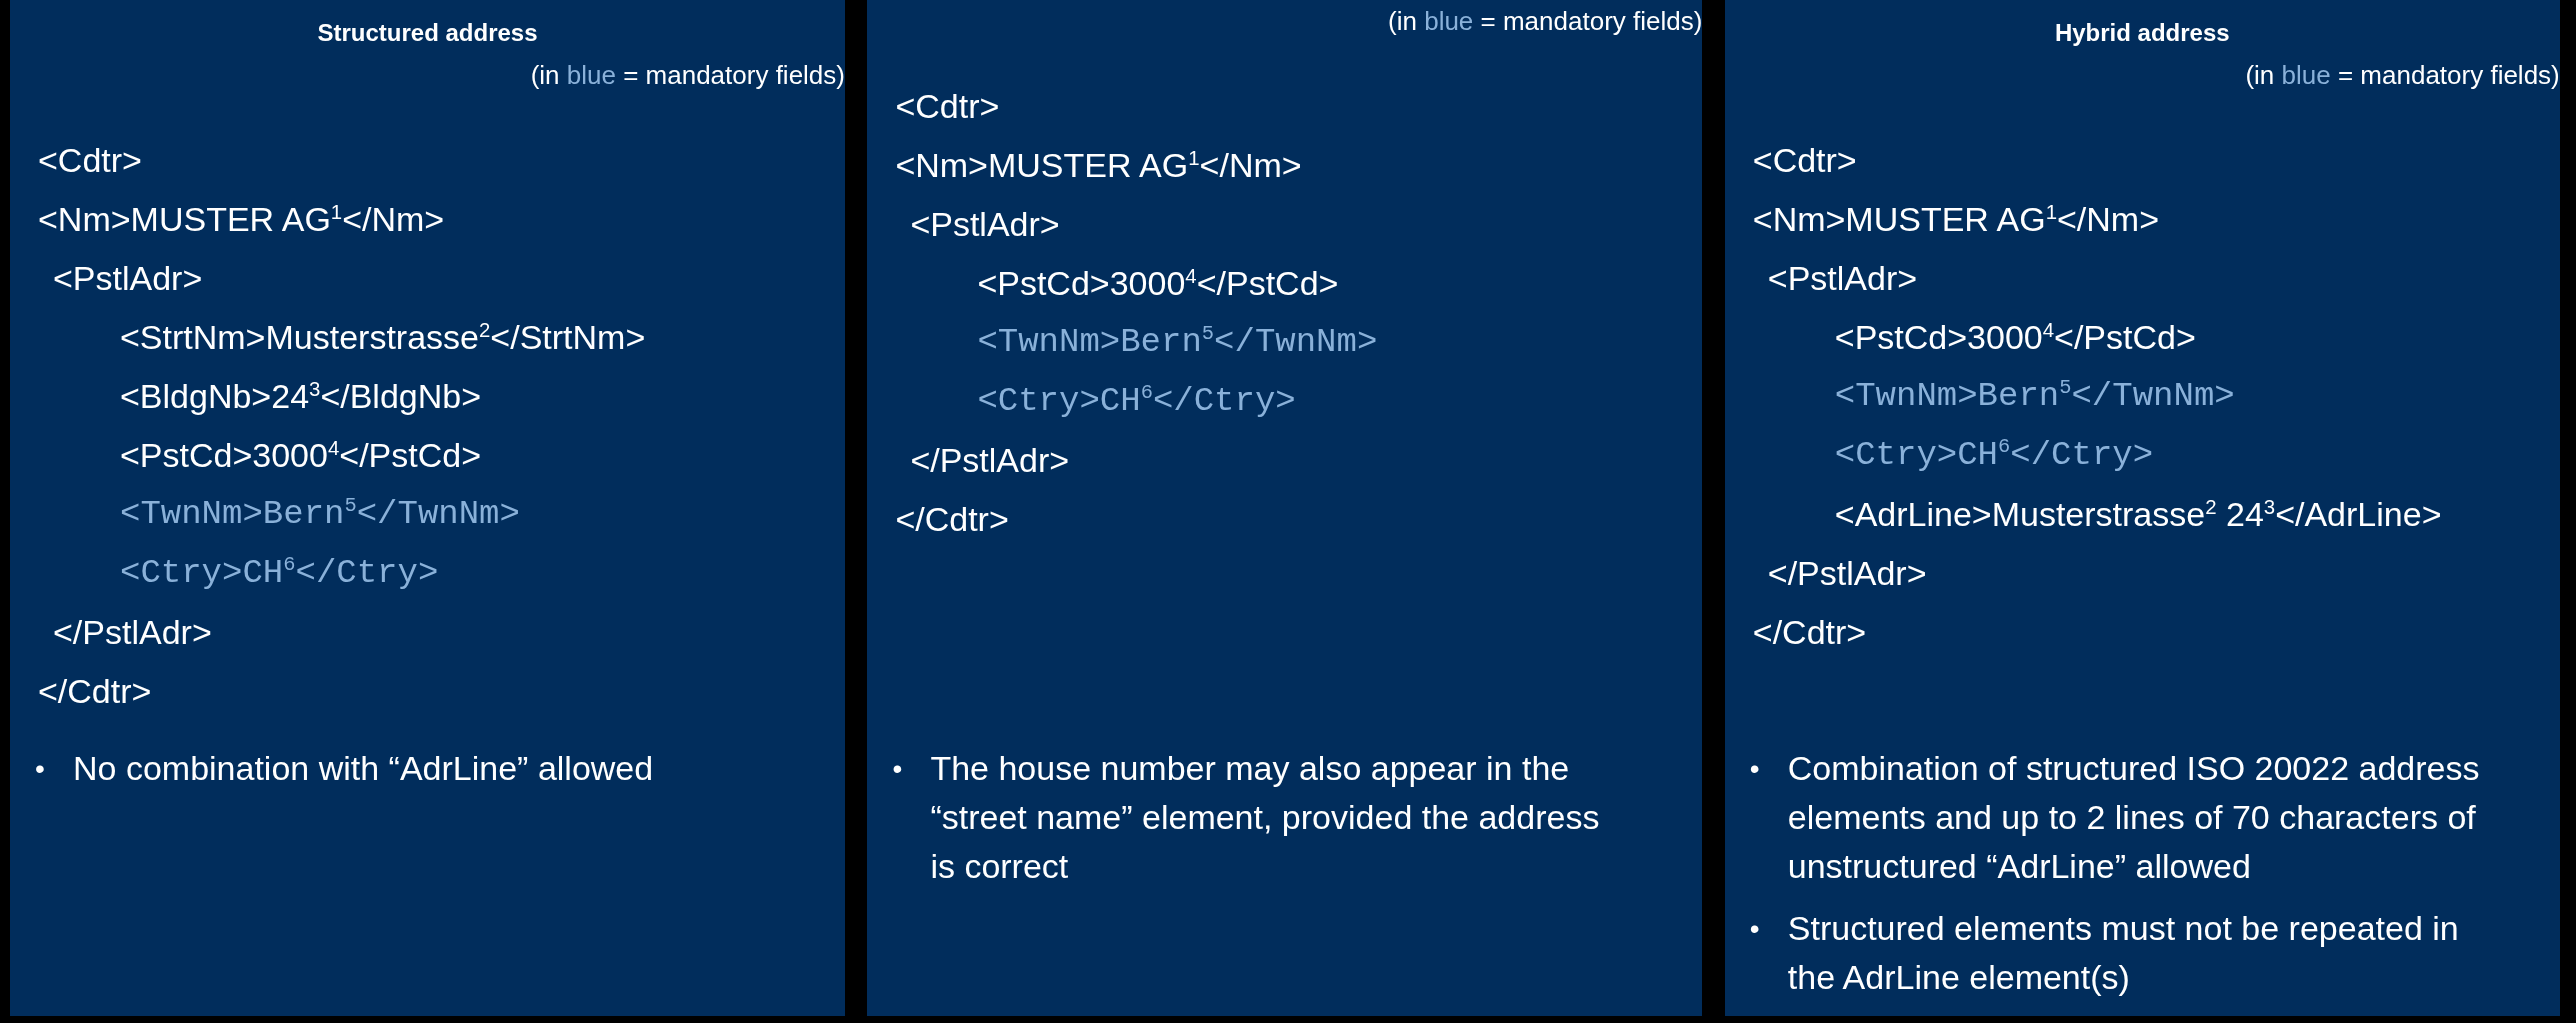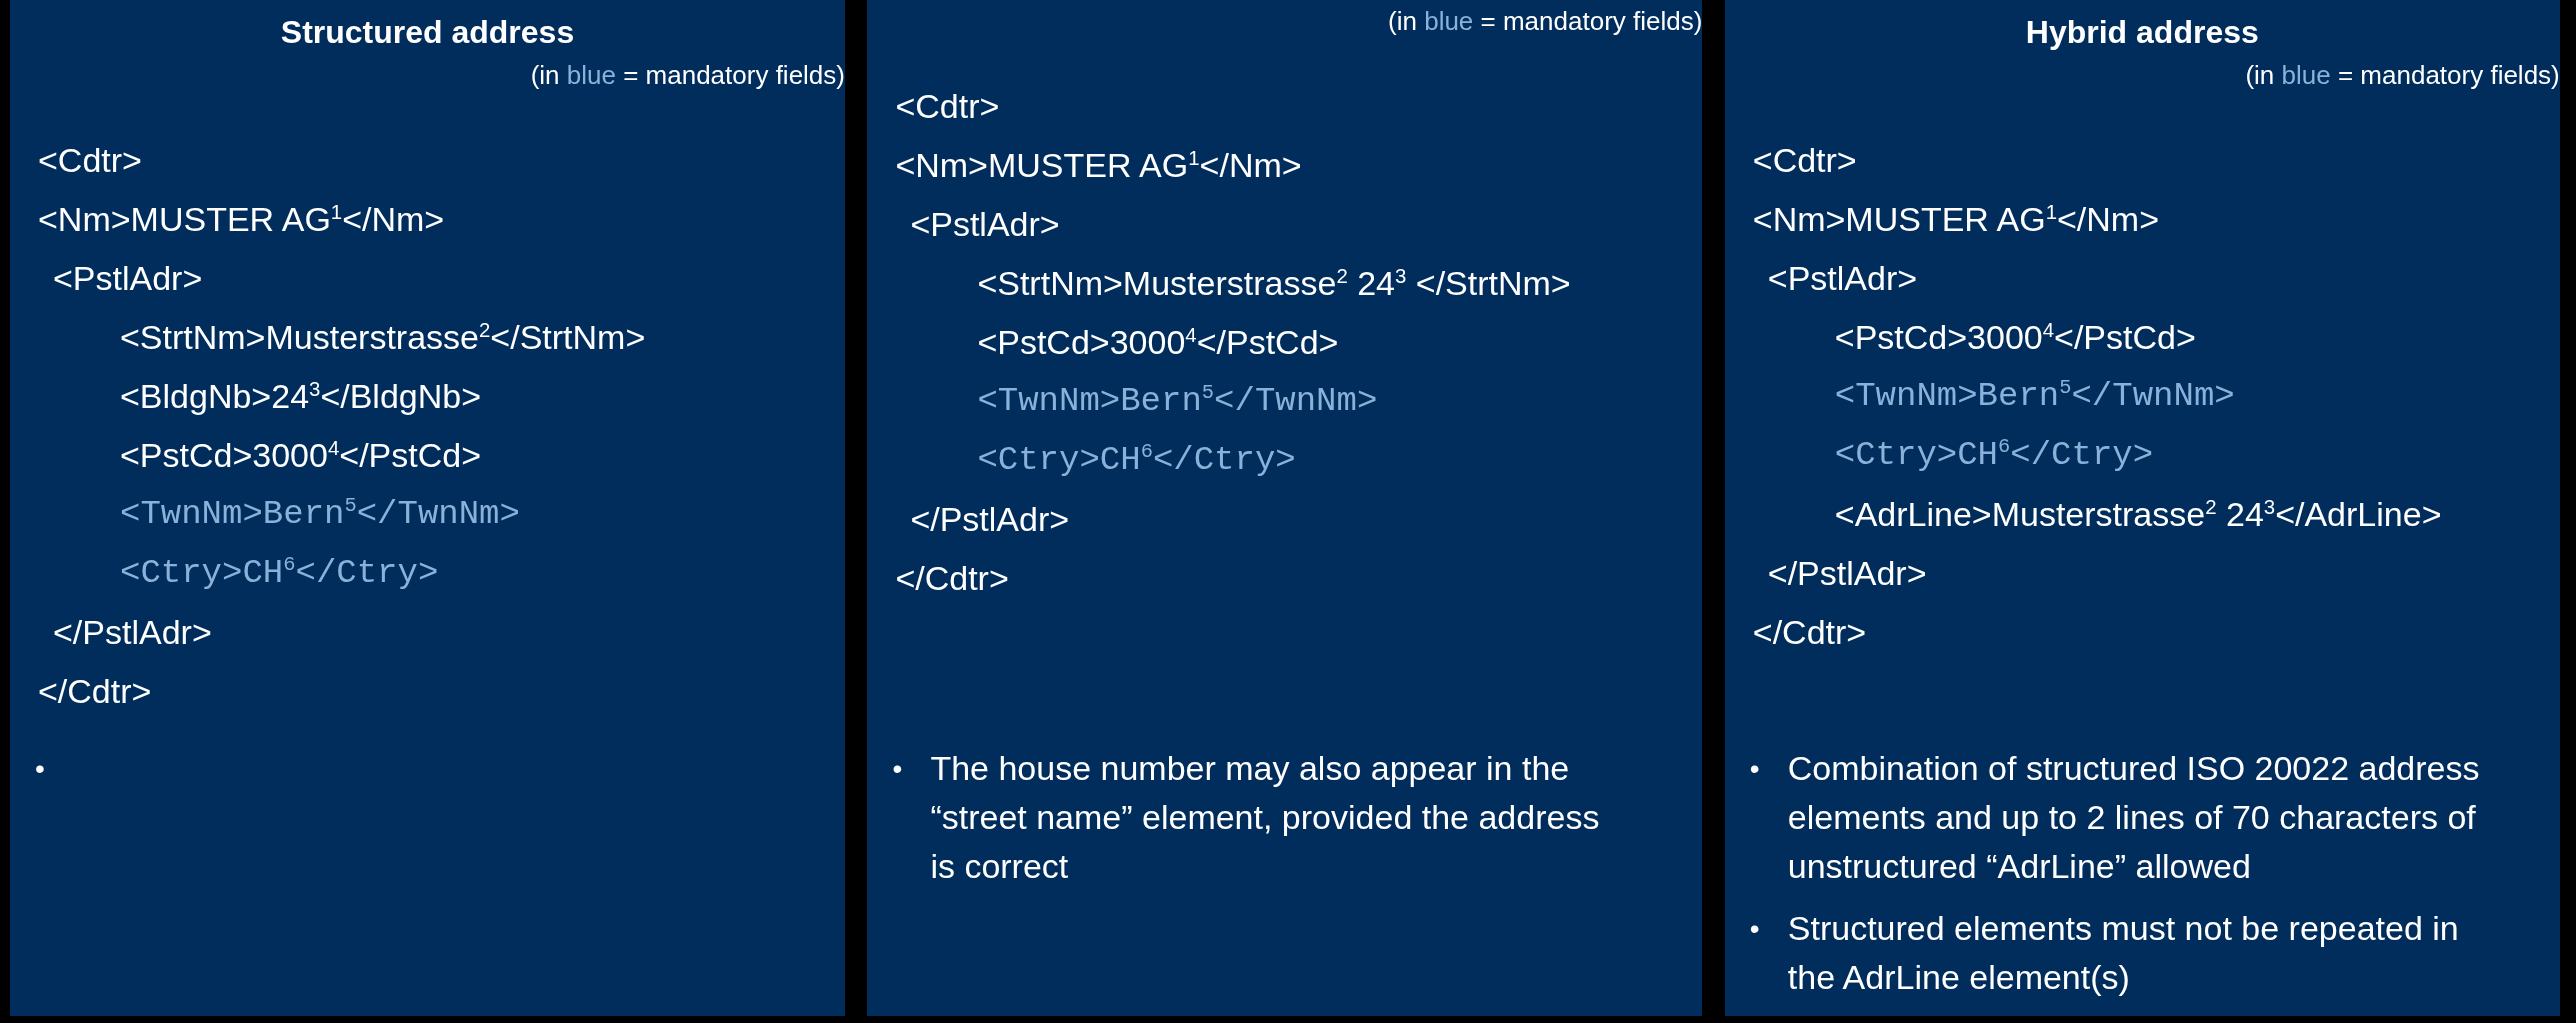--- a/index.html
+++ b/index.html
@@ -25,21 +25,21 @@
   }
   .panel {
     flex: 0 0 835px;
     width: 835px;
     height: 1016px;
     background: var(--panel_bg);
     position: relative;
     overflow: hidden;
   }
   .panel-title {
-    font-size: 32px;
+    font-size: 24px;
     line-height: 43px;
     font-weight: 700;
     text-align: center;
     padding-top: 10.8px;
     color: var(--text);
   }
   .panel-subtitle {
     font-size: 26px;
     line-height: 28px;
     text-align: right;
@@ -100,31 +100,30 @@
       <div class="code-line ind1"><span>&lt;PstlAdr&gt;</span></div>
       <div class="code-line ind2"><span>&lt;StrtNm&gt;Musterstrasse</span><sup>2</sup><span>&lt;/StrtNm&gt;</span></div>
       <div class="code-line ind2"><span>&lt;BldgNb&gt;24</span><sup>3</sup><span>&lt;/BldgNb&gt;</span></div>
       <div class="code-line ind2"><span>&lt;PstCd&gt;3000</span><sup>4</sup><span>&lt;/PstCd&gt;</span></div>
       <div class="code-line ind2 blue"><span>&lt;TwnNm&gt;Bern</span><sup>5</sup><span>&lt;/TwnNm&gt;</span></div>
       <div class="code-line ind2 blue"><span>&lt;Ctry&gt;CH</span><sup>6</sup><span>&lt;/Ctry&gt;</span></div>
       <div class="code-line ind1"><span>&lt;/PstlAdr&gt;</span></div>
       <div class="code-line ind0"><span>&lt;/Cdtr&gt;</span></div>
     </div>
     <div class="bullets">
-      <div class="bullet"><span class="dot">•</span></div>
+      <div class="bullet"><span class="dot">•</span><span>No combination with “AdrLine” allowed</span></div>
     </div>
   </div>
 
   <div class="panel">
     <div class="panel-subtitle"><span>(in </span><span class="hl">blue</span><span> = mandatory fields)</span></div>
     <div class="code">
       <div class="code-line ind0"><span>&lt;Cdtr&gt;</span></div>
       <div class="code-line ind0"><span>&lt;Nm&gt;MUSTER AG</span><sup>1</sup><span>&lt;/Nm&gt;</span></div>
       <div class="code-line ind1"><span>&lt;PstlAdr&gt;</span></div>
-      <div class="code-line ind2"><span>&lt;StrtNm&gt;Musterstrasse</span><sup>2</sup><span> 24</span><sup>3</sup><span> &lt;/StrtNm&gt;</span></div>
       <div class="code-line ind2"><span>&lt;PstCd&gt;3000</span><sup>4</sup><span>&lt;/PstCd&gt;</span></div>
       <div class="code-line ind2 blue"><span>&lt;TwnNm&gt;Bern</span><sup>5</sup><span>&lt;/TwnNm&gt;</span></div>
       <div class="code-line ind2 blue"><span>&lt;Ctry&gt;CH</span><sup>6</sup><span>&lt;/Ctry&gt;</span></div>
       <div class="code-line ind1"><span>&lt;/PstlAdr&gt;</span></div>
       <div class="code-line ind0"><span>&lt;/Cdtr&gt;</span></div>
     </div>
     <div class="bullets">
       <div class="bullet"><span class="dot">•</span><span>The house number may also appear in the
 “street name” element, provided the address
 is correct</span></div>

